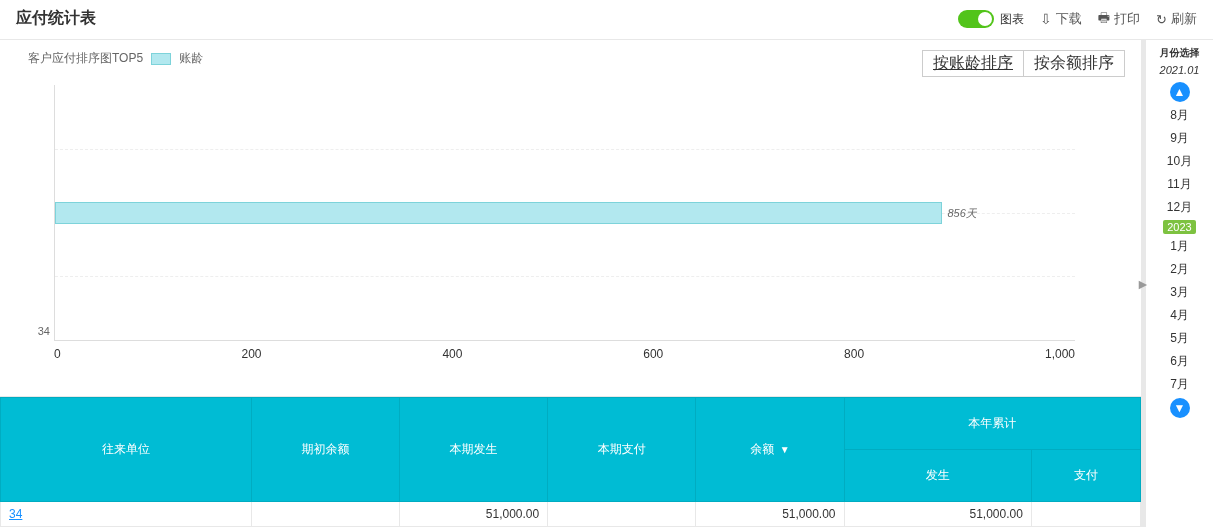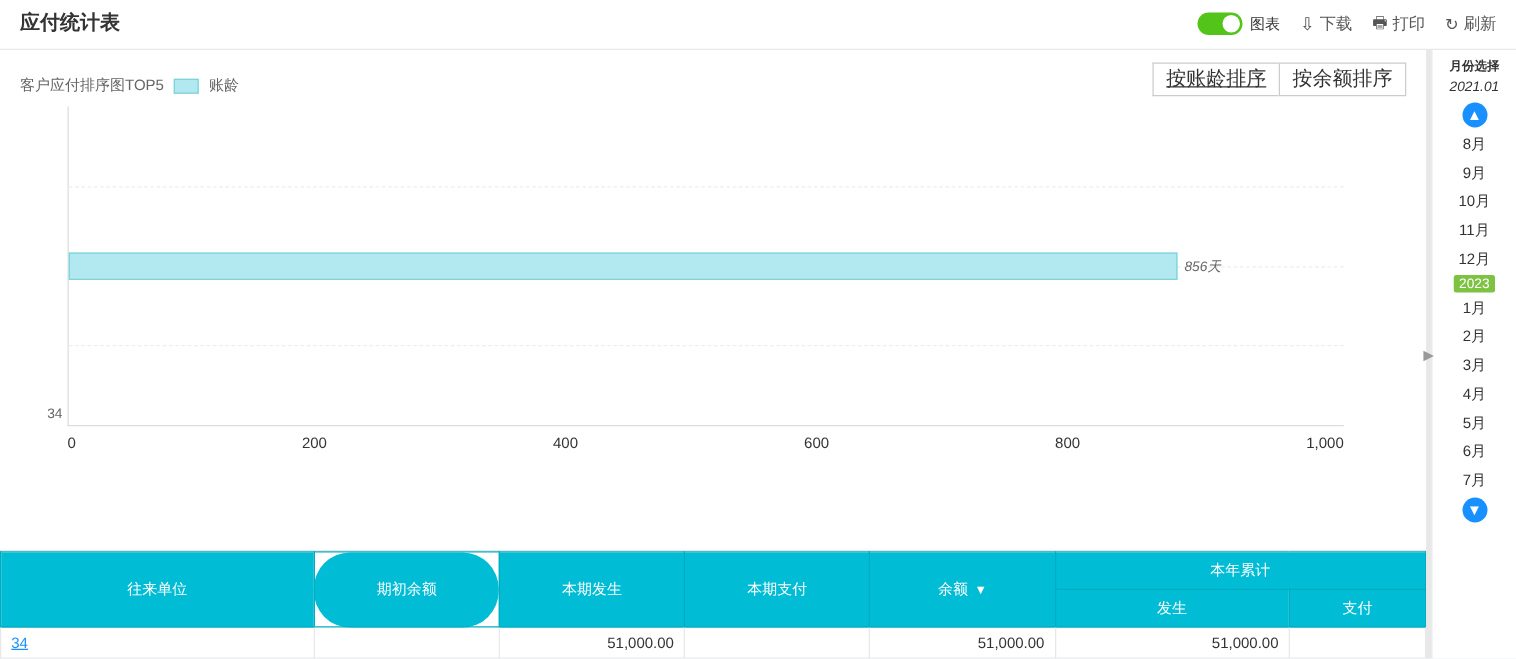--- a/index.html
+++ b/index.html
@@ -20,37 +20,37 @@
 
     
     .content-area { display: flex; flex: 1; overflow: hidden; }
 
     
     .main-panel { flex: 1; display: flex; flex-direction: column; overflow: hidden; }
 
     
     .chart-section { background: #fff; padding: 10px 16px; flex: 1; min-height: 0; position: relative; }
 
-    .chart-header { display: flex; align-items: flex-end; justify-content: space-between; margin-bottom: 8px; }
+    .chart-header { display: flex; align-items: flex-start; justify-content: space-between; margin-bottom: 8px; margin-left: 12px; }
     .chart-legend { display: flex; align-items: center; gap: 8px; font-size: 12px; color: #666; }
     .legend-box { width: 20px; height: 12px; background: #b2e8ef; border: 1px solid #7dd3da; }
     .chart-sort-btns { display: flex; gap: 0; }
     .sort-btn { padding: 2px 10px; border: 1px solid #ccc; background: #fff; cursor: pointer; font-size: 16px; color: #333; }
     .sort-btn:first-child { border-right: none; }
     .sort-btn.active { color: #333; text-decoration: underline; }
 
     
     .chart-body { position: relative; height: 280px; display: flex; }
 
     
     .table-section { background: #fff; border-top: 1px solid #e8e8e8; }
 
     table { width: 100%; border-collapse: collapse; }
     .table-header-row-1 th, .table-header-row-2 th {
-      background: #00bcd4; color: #fff; text-align: center; padding: 6px 8px; font-size: 12px; font-weight: normal; border: 1px solid #00acc1;
+      background: #00bcd4; color: #fff; text-align: center; padding: 17px 8px; font-size: 12px; font-weight: normal; border: 1px solid #00acc1;
     }
     .table-data-row td { padding: 5px 8px; font-size: 12px; border-bottom: 1px solid #e8e8e8; border-right: 1px solid #e8e8e8; }
     .table-data-row td:first-child { border-left: 1px solid #e8e8e8; }
     .td-right { text-align: right; }
     .link-text { color: #1890ff; text-decoration: underline; cursor: pointer; }
 
     
     .month-panel { width: 68px; background: #fff; border-left: 1px solid #e8e8e8; display: flex; flex-direction: column; align-items: center; padding: 6px 0; overflow: hidden; font-size: 12px; }
     .month-panel-title { font-size: 10px; color: #333; margin-bottom: 4px; font-weight: bold; }
     .month-panel-year { font-size: 11px; color: #333; margin-bottom: 4px; font-style: italic; }
@@ -134,21 +134,21 @@
             </div>
           </div>
         </div>
       </div>
 
       <div class="table-section">
         <table>
           <thead>
             <tr class="table-header-row-1">
               <th rowspan="2" style="width:22%;">往来单位</th>
-              <th rowspan="2" style="width:13%;border-radius:29px;">期初余额</th>
+              <th rowspan="2" style="width:13%;">期初余额</th>
               <th rowspan="2" style="width:13%;">本期发生</th>
               <th rowspan="2" style="width:13%;">本期支付</th>
               <th rowspan="2" style="width:13%;">
                 <span>余额</span>
                 <span style="font-size:10px; margin-left:2px;">▼</span>
               </th>
               <th colspan="2" style="width:26%;">本年累计</th>
             </tr>
             <tr class="table-header-row-2">
               <th>发生</th>

